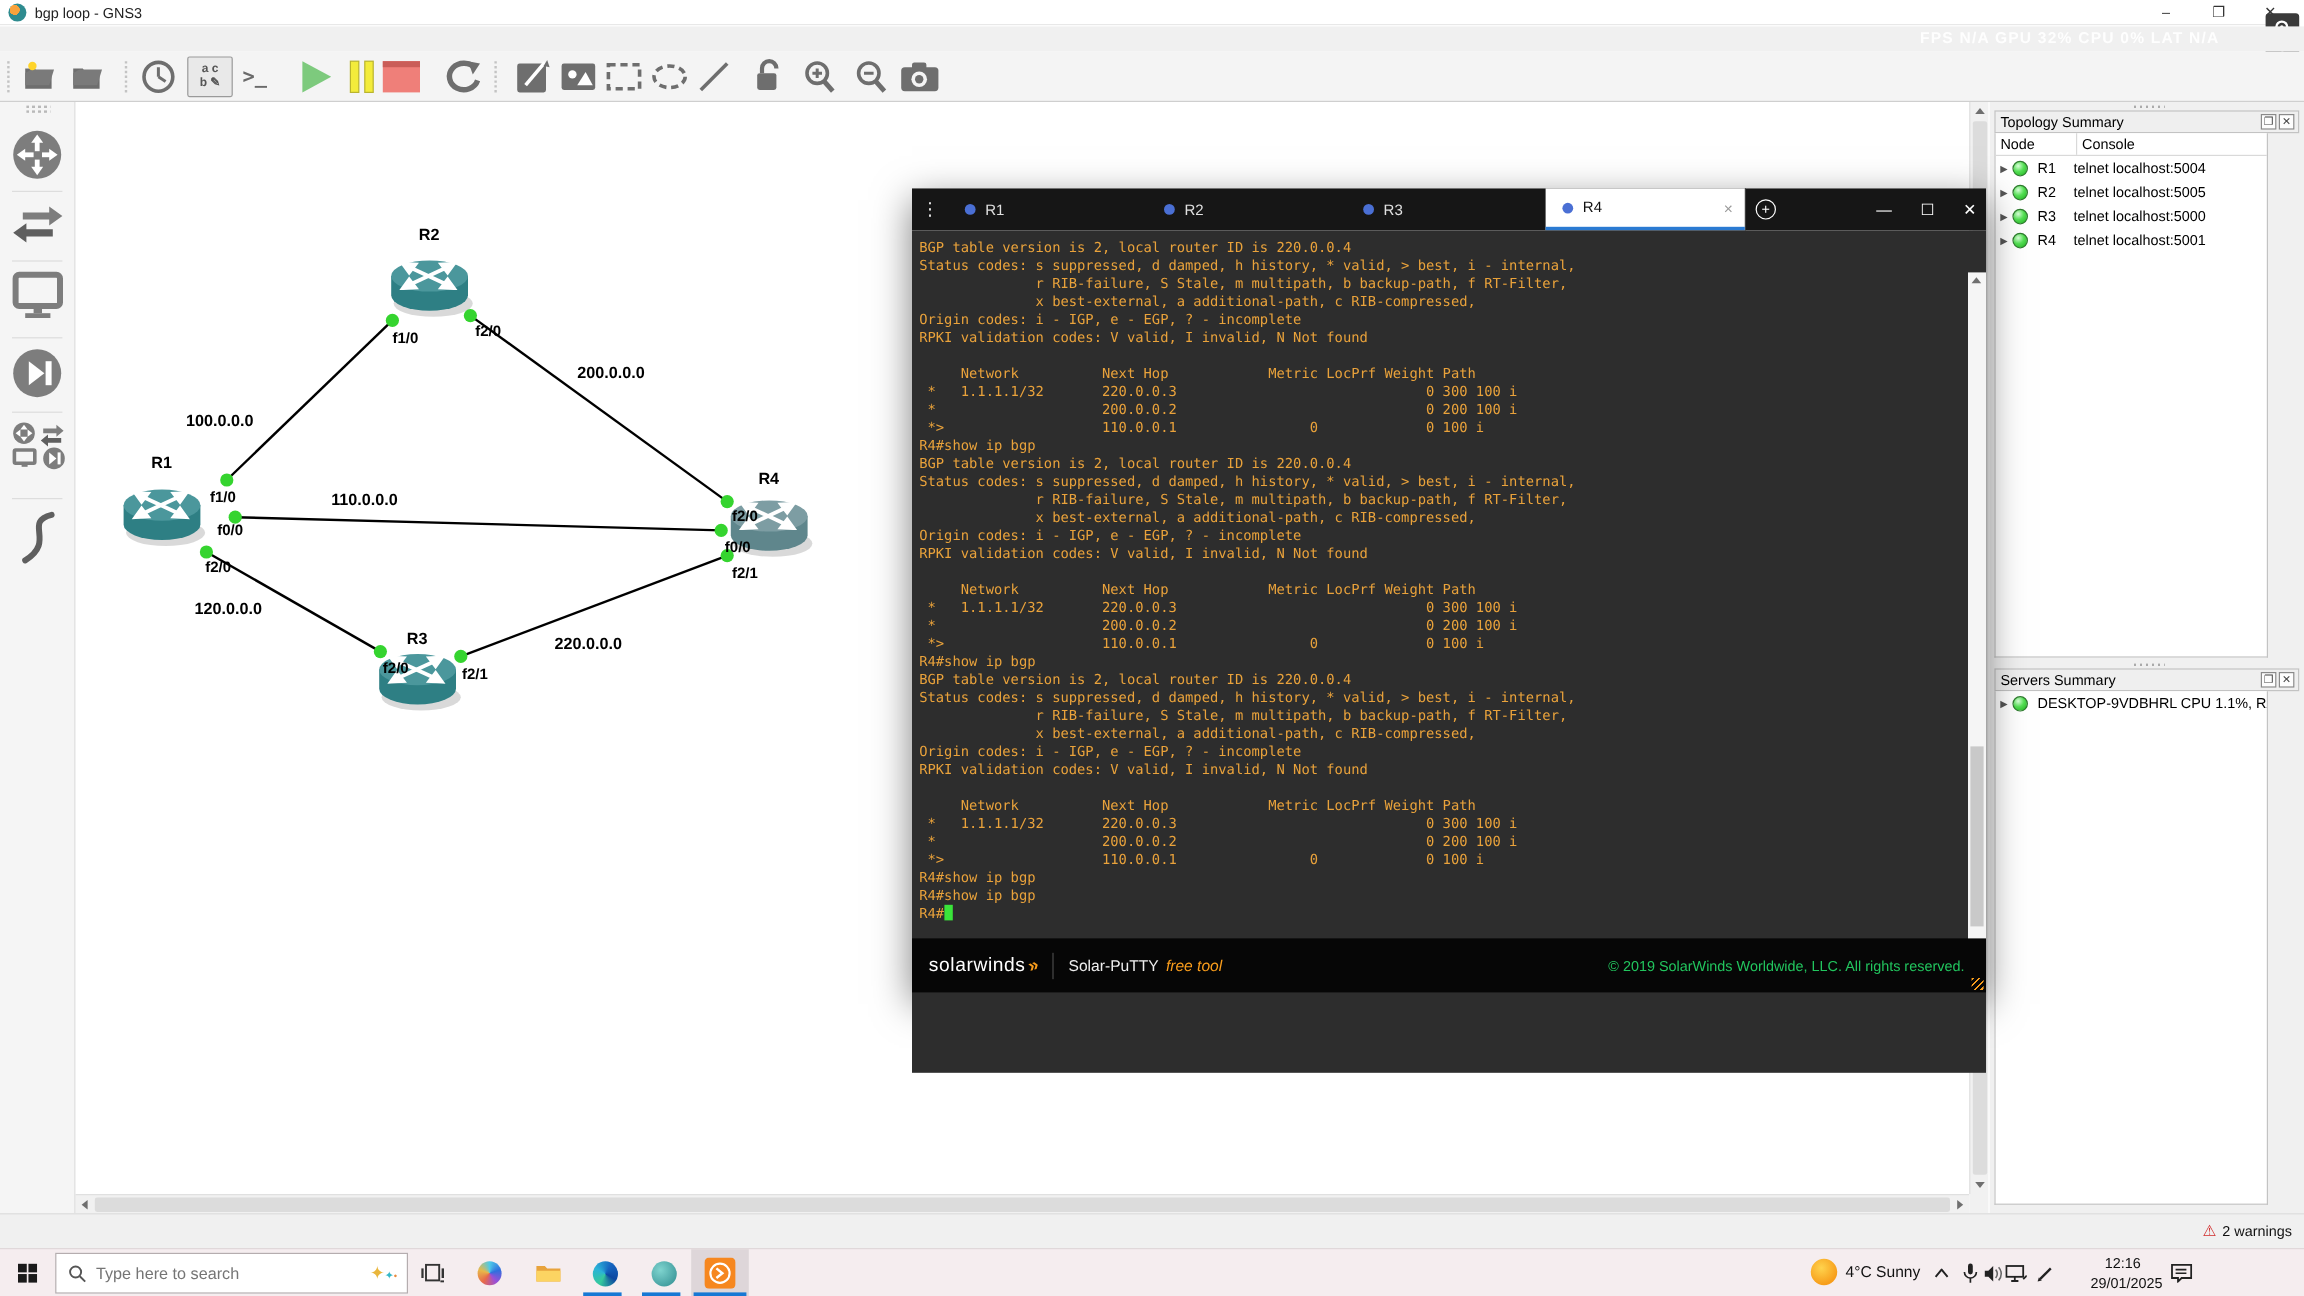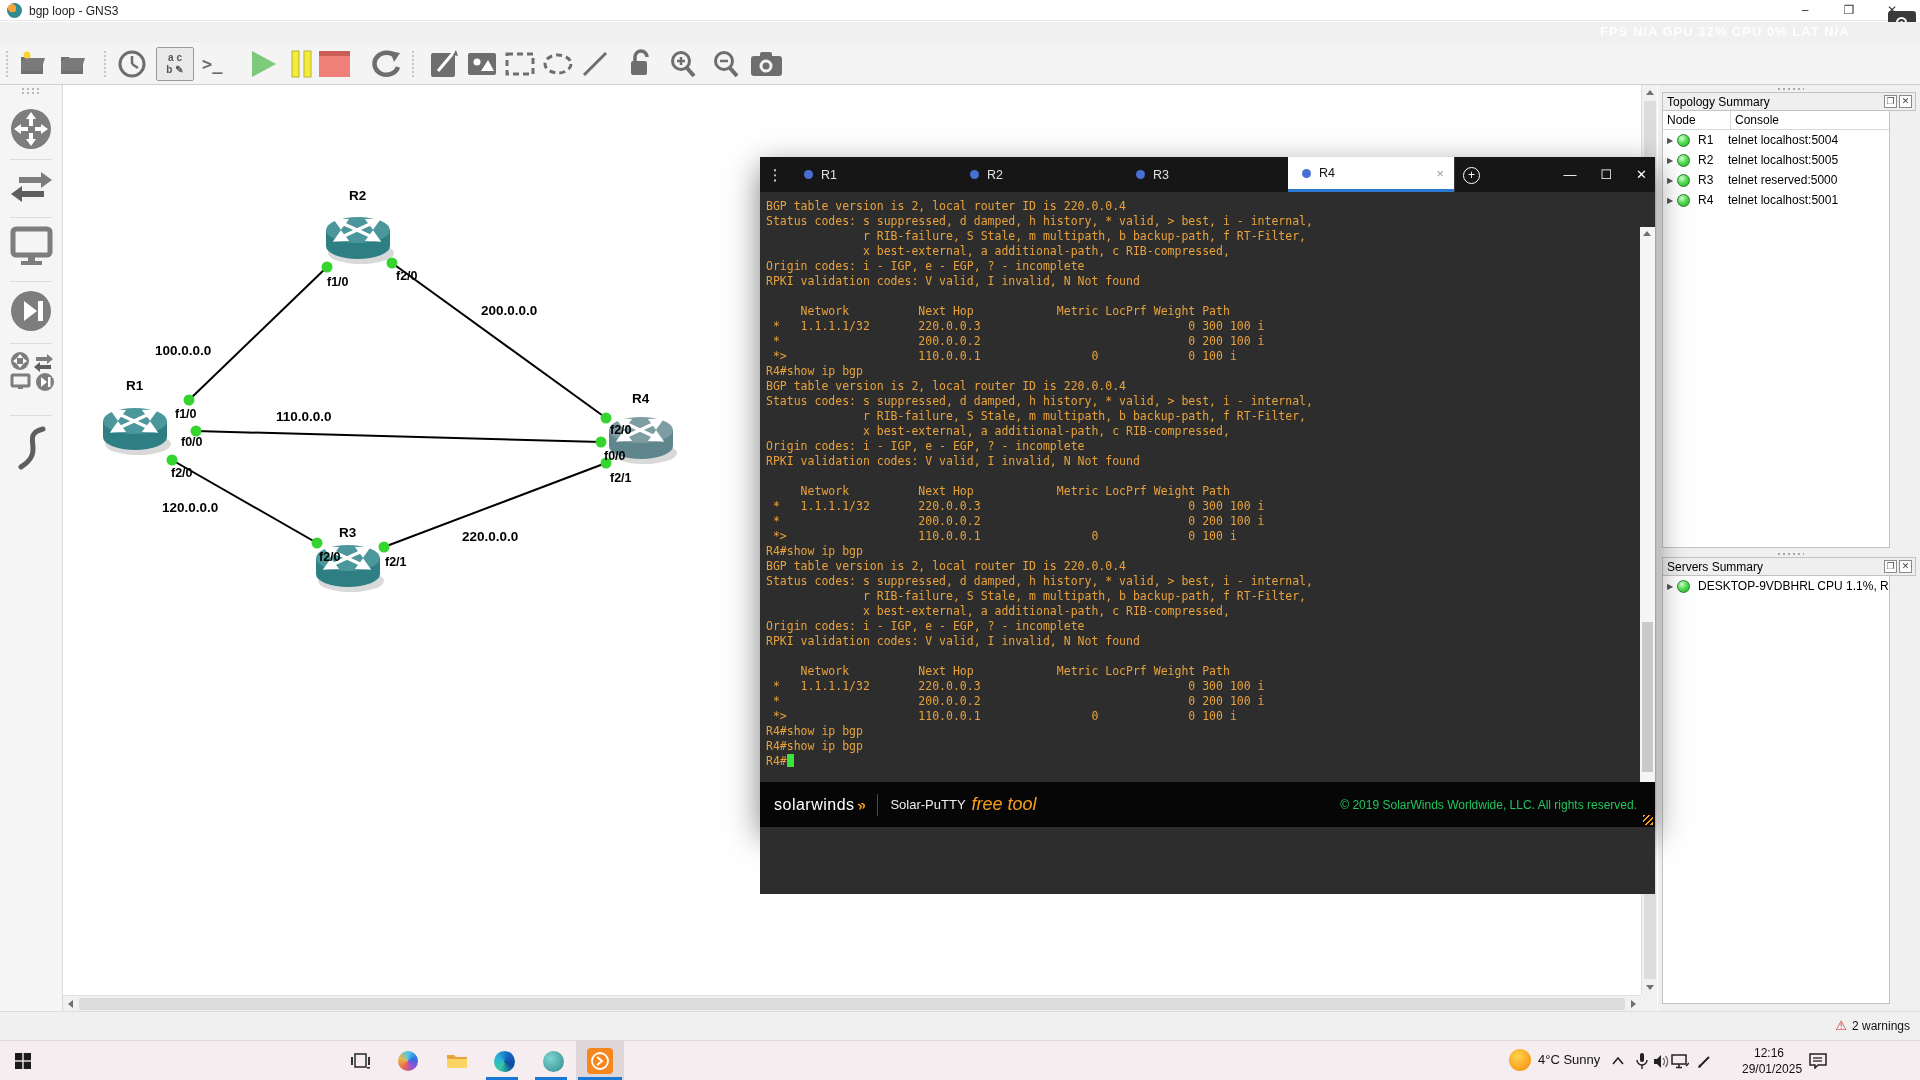--- a/index.html
+++ b/index.html
@@ -102,21 +102,21 @@
   #pterm pre { position:absolute; left:6px; top:7px; font-family:"DejaVu Sans Mono",monospace; font-size:11.5px; line-height:15px; color:#e9a23b; }
   #prompt-line { position:absolute; left:6px; top:562px; font-family:"DejaVu Sans Mono",monospace; font-size:11.5px; color:#e9a23b; }
   #cursor { display:inline-block; width:7px; height:13px; background:#3ae43a; vertical-align:-2px; }
   #pscroll { position:absolute; right:0; top:35px; width:15px; height:590px; background:#f5f5f5; }
   #pscroll .thumb { position:absolute; left:2px; top:395px; width:11px; height:150px; background:#c9c9c9; }
   #pfooter { position:absolute; left:0; top:625px; width:895px; height:45px; background:#060606; display:flex; align-items:center; }
   #sw-brand { margin-left:14px; color:#fff; font-size:16px; letter-spacing:0.5px; }
   #sw-mark { color:#f99d1c; font-size:15px; font-weight:bold; display:inline-block; transform:rotate(-18deg); margin-left:2px; }
   #pf-sep { width:1px; height:22px; background:#4a4a4a; margin:0 12px; }
   #pf-product { color:#eee; font-size:13px; }
-  #pf-tag { color:#f99d1c; font-size:18px; font-style:italic; margin-left:6px; }
+  #pf-tag { color:#f99d1c; font-size:13px; font-style:italic; margin-left:6px; }
   #pf-copy { position:absolute; right:18px; color:#22c55e; font-size:12px; }
   #pgrip { position:absolute; right:2px; bottom:2px; width:10px; height:10px;
     background:repeating-linear-gradient(135deg,#f99d1c 0 1.5px,transparent 1.5px 4px); }
 
   
   #watermark { left:1604px; top:944px; color:rgba(112,112,112,0.5); pointer-events:none; }
   #watermark .l1 { font-size:23px; font-weight:300; }
   #watermark .l2 { font-size:14px; margin-top:4px; color:rgba(118,118,118,0.45); }
 
   
@@ -478,21 +478,21 @@
           <div class="sum-row">
             <span class="row-arrow">▶</span>
             <span class="led"></span>
             <span class="sum-node">R2</span>
             <span class="sum-console">telnet localhost:5005</span>
           </div>
           <div class="sum-row">
             <span class="row-arrow">▶</span>
             <span class="led"></span>
             <span class="sum-node">R3</span>
-            <span class="sum-console">telnet reserved:5000</span>
+            <span class="sum-console">telnet localhost:5000</span>
           </div>
           <div class="sum-row">
             <span class="row-arrow">▶</span>
             <span class="led"></span>
             <span class="sum-node">R4</span>
             <span class="sum-console">telnet localhost:5001</span>
           </div>
         </div>
     </div>
 
@@ -618,20 +618,28 @@
 
   <div id="taskbar" class="abs">
     <div id="start-btn" class="abs tk-btn">
       <svg width="16" height="16" viewBox="0 0 16 16">
           <rect x="0" y="0" width="7.3" height="7.3" fill="#1a1a1a"></rect>
           <rect x="8.7" y="0" width="7.3" height="7.3" fill="#1a1a1a"></rect>
           <rect x="0" y="8.7" width="7.3" height="7.3" fill="#1a1a1a"></rect>
           <rect x="8.7" y="8.7" width="7.3" height="7.3" fill="#1a1a1a"></rect>
         </svg>
     </div>
+    <div id="search-box" class="abs">
+      <svg class="mag" width="15" height="15" viewBox="0 0 15 15">
+          <circle cx="6" cy="6" r="4.6" fill="none" stroke="#555" stroke-width="1.6"></circle>
+          <line x1="9.5" y1="9.5" x2="14" y2="14" stroke="#555" stroke-width="1.6"></line>
+        </svg>
+      <input id="search-input" placeholder="Type here to search" style="">
+      <span id="sparkle">✦<span class="s2">✦</span><span class="s3">•</span></span>
+    </div>
     <div class="abs tk-btn" style="left:340px">
       <svg width="19" height="17" viewBox="0 0 19 17">
           <rect x="4" y="1" width="11" height="13" fill="none" stroke="#333" stroke-width="1.6"></rect>
           <rect x="0" y="4" width="2" height="8" fill="#333"></rect>
           <rect x="17" y="4" width="2" height="8" fill="#333"></rect>
           <rect x="16" y="14" width="3" height="1.6" fill="#333"></rect>
         </svg>
     </div>
     <div class="abs tk-btn" style="left:388px">
       <div style="width:20px;height:20px;border-radius:50%;background:conic-gradient(#4ec9e8,#2f6fde,#9a4fd8,#e86a4a,#e8b84a,#4ec9e8)"></div>

